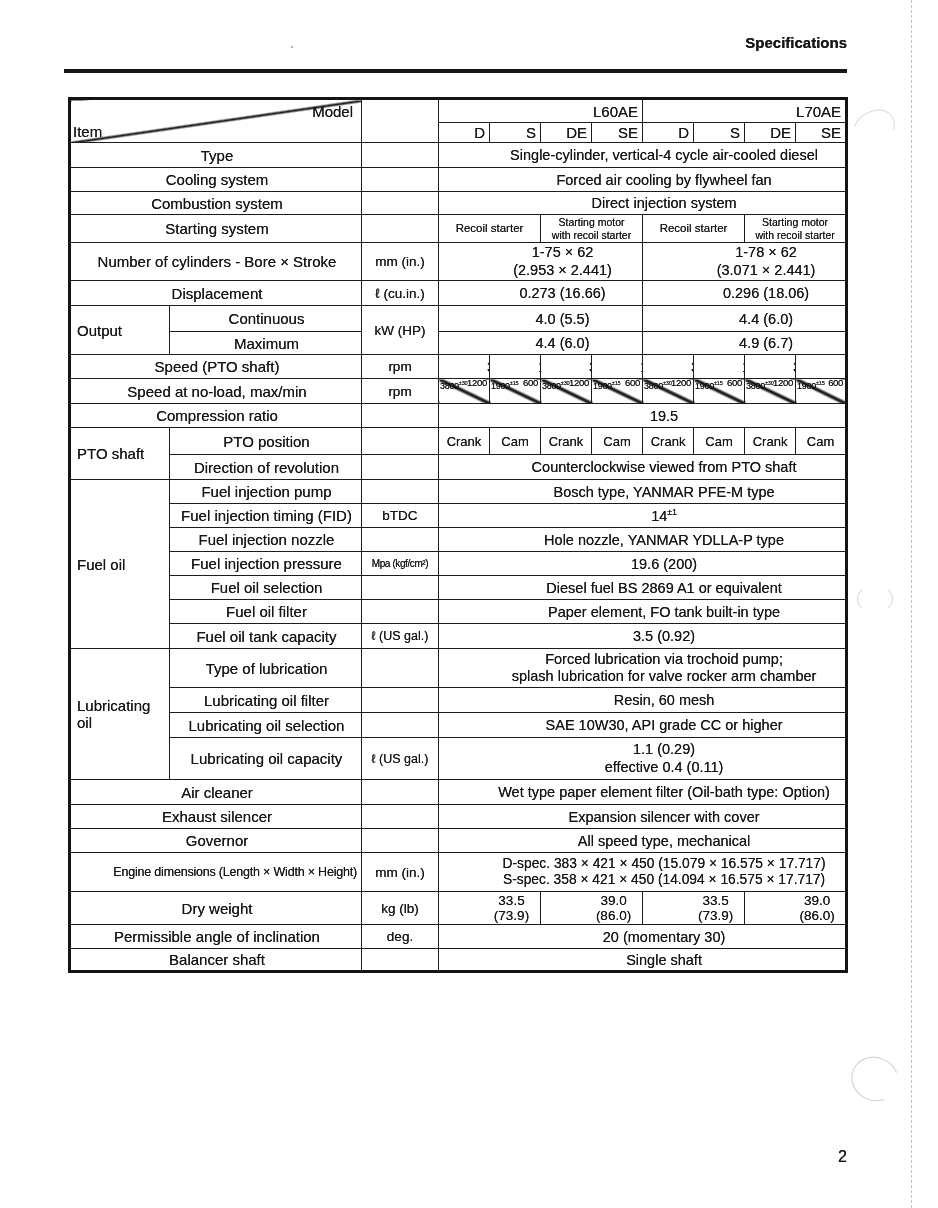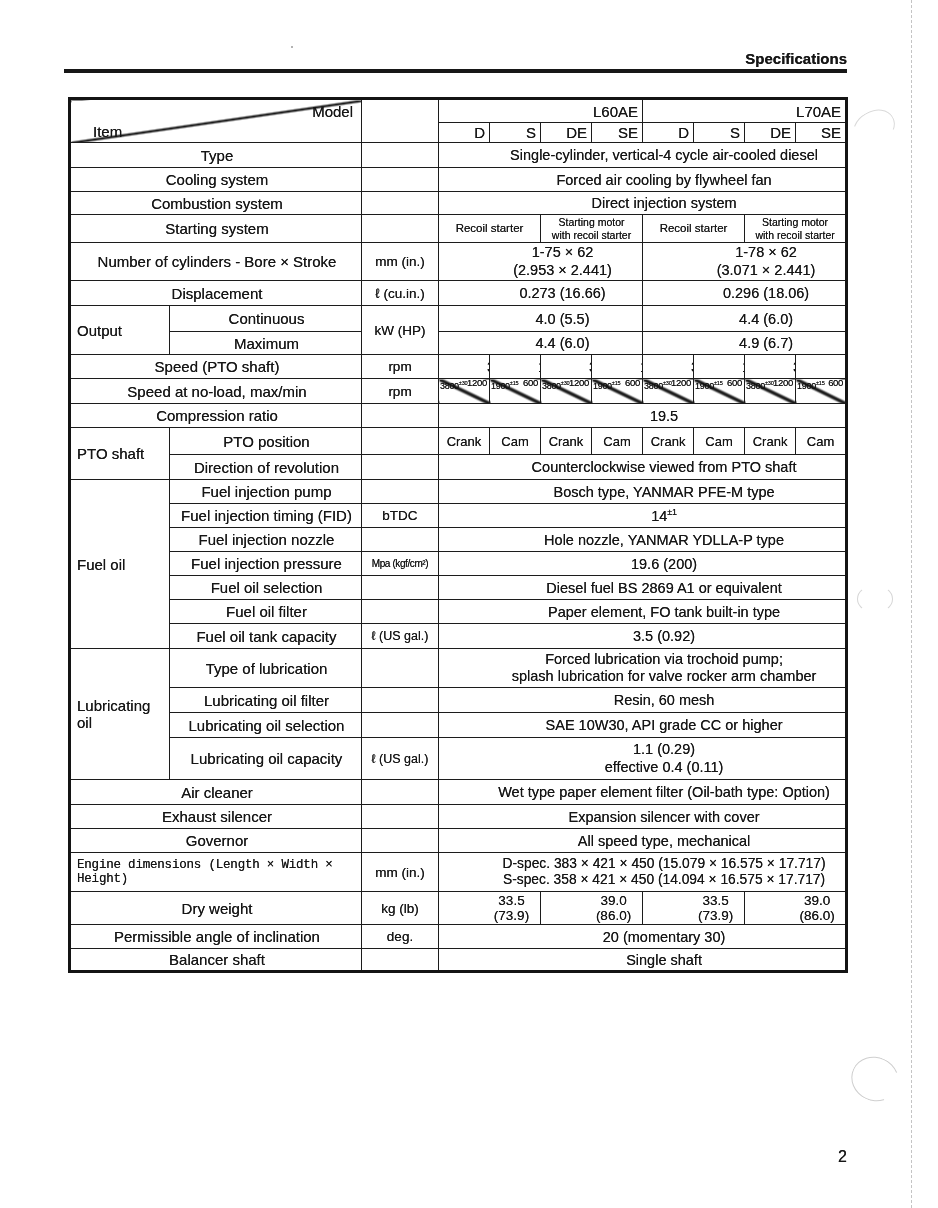--- a/index.html
+++ b/index.html
@@ -3,46 +3,46 @@
 <meta charset="utf-8">
 <style>
   html,body{margin:0;padding:0;}
   body{
     width:938px;height:1208px;position:relative;background:#fff;
     font-family:"Liberation Sans","DejaVu Sans",sans-serif;color:#161616;
     -webkit-font-smoothing:antialiased;
   }
   .ink{text-shadow:0 0 .5px rgba(0,0,0,.8);}
   
-  .spec-title{position:absolute;top:50px;right:91px;font-size:15px;font-weight:bold;text-align:center;}
+  .spec-title{position:absolute;top:34px;right:91px;font-size:15px;font-weight:bold;text-align:center;}
   .header-rule{position:absolute;top:69px;left:64px;width:783px;height:4px;background:#171717;}
   
   table.spec{
     position:absolute;left:68px;top:97px;width:779px;
     border-collapse:collapse;table-layout:fixed;border:3px solid #141414;
   }
   td{border:1.6px solid #1c1c1c;padding:1px 4px;font-size:14.5px;vertical-align:middle;overflow:hidden;}
   td.lbl{text-align:center;padding-left:6px;font-size:15px;}
-  td.lbl-c{text-align:left;padding-left:6px;font-size:12.5px;letter-spacing:-.2px;font-family:Liberation Mono, monospace;}
+  td.lbl-c{text-align:right;padding-left:6px;font-size:12.5px;letter-spacing:-.2px;}
   td.grp{text-align:left;padding-left:6px;font-size:15px;}
   td.unit{text-align:center;font-size:13.5px;padding:1px 1px;}
   td.unit-sm{text-align:center;font-size:10px;letter-spacing:-.4px;padding:0;}
   td.val{text-align:center;padding-left:48px;}
   td.val-sm{text-align:center;font-size:10.5px;line-height:1.15;padding:0 1px;}
   td.hdr{text-align:right;font-size:15px;}
   .pre{white-space:pre-line;line-height:1.22;}
   
   td.corner{
     position:relative;padding:0;
     background:linear-gradient(to bottom right,
       transparent calc(50% - 1.4px),#1c1c1c calc(50% - .2px),
       #1c1c1c calc(50% + 1px),transparent calc(50% + 2.2px));
   }
   .corner-model{position:absolute;top:3px;right:8px;font-size:15px;}
-  .corner-item{position:absolute;bottom:2px;left:22px;font-size:15px;}
+  .corner-item{position:absolute;bottom:2px;left:2px;font-size:15px;}
   
   td.nl{
     position:relative;padding:0;font-size:9px;letter-spacing:-.3px;
     background:linear-gradient(to top right,
       transparent 44%,#1c1c1c 48%,#1c1c1c 52%,transparent 56%);
   }
   .nl-max{position:absolute;top:1px;left:1px;white-space:nowrap;}
   .nl-min{position:absolute;bottom:15px;right:2px;font-size:9.5px;}
   sup{font-size:.62em;vertical-align:super;letter-spacing:-.2px;}
   

